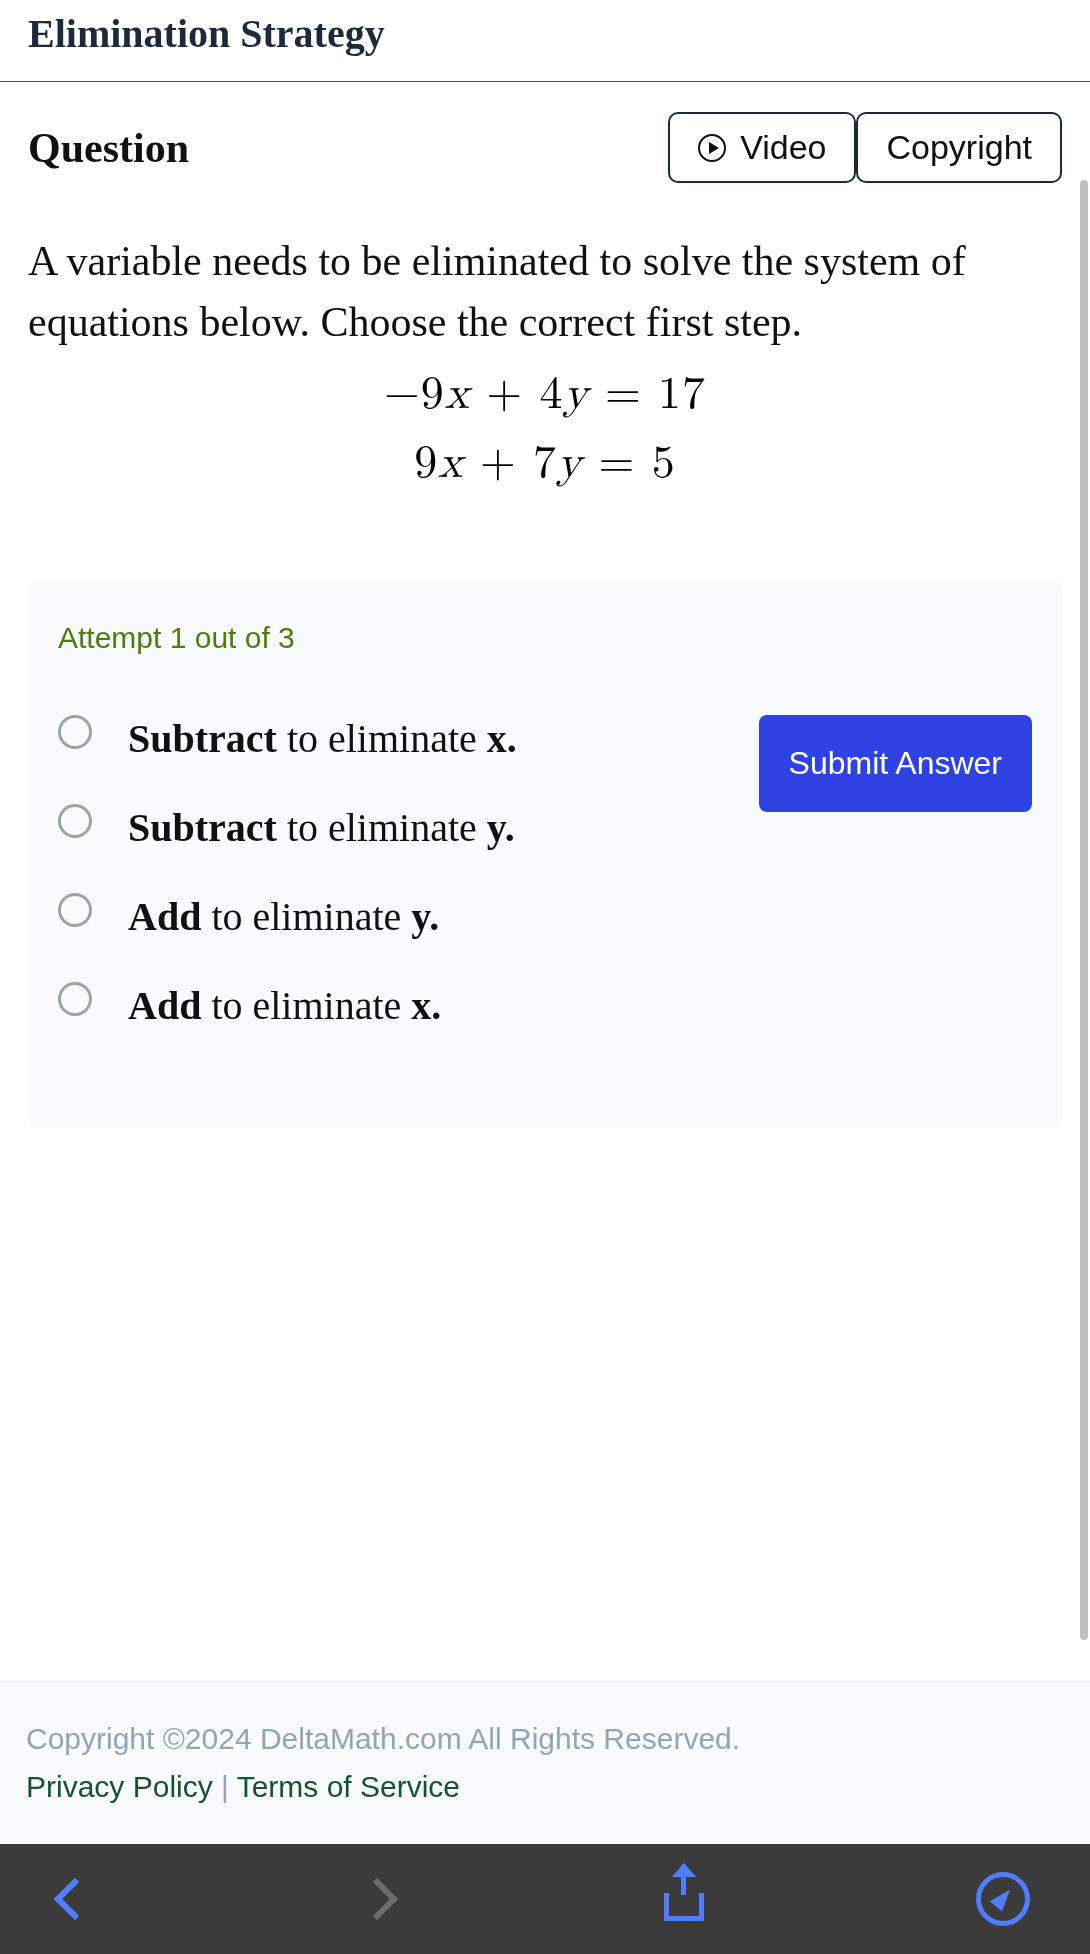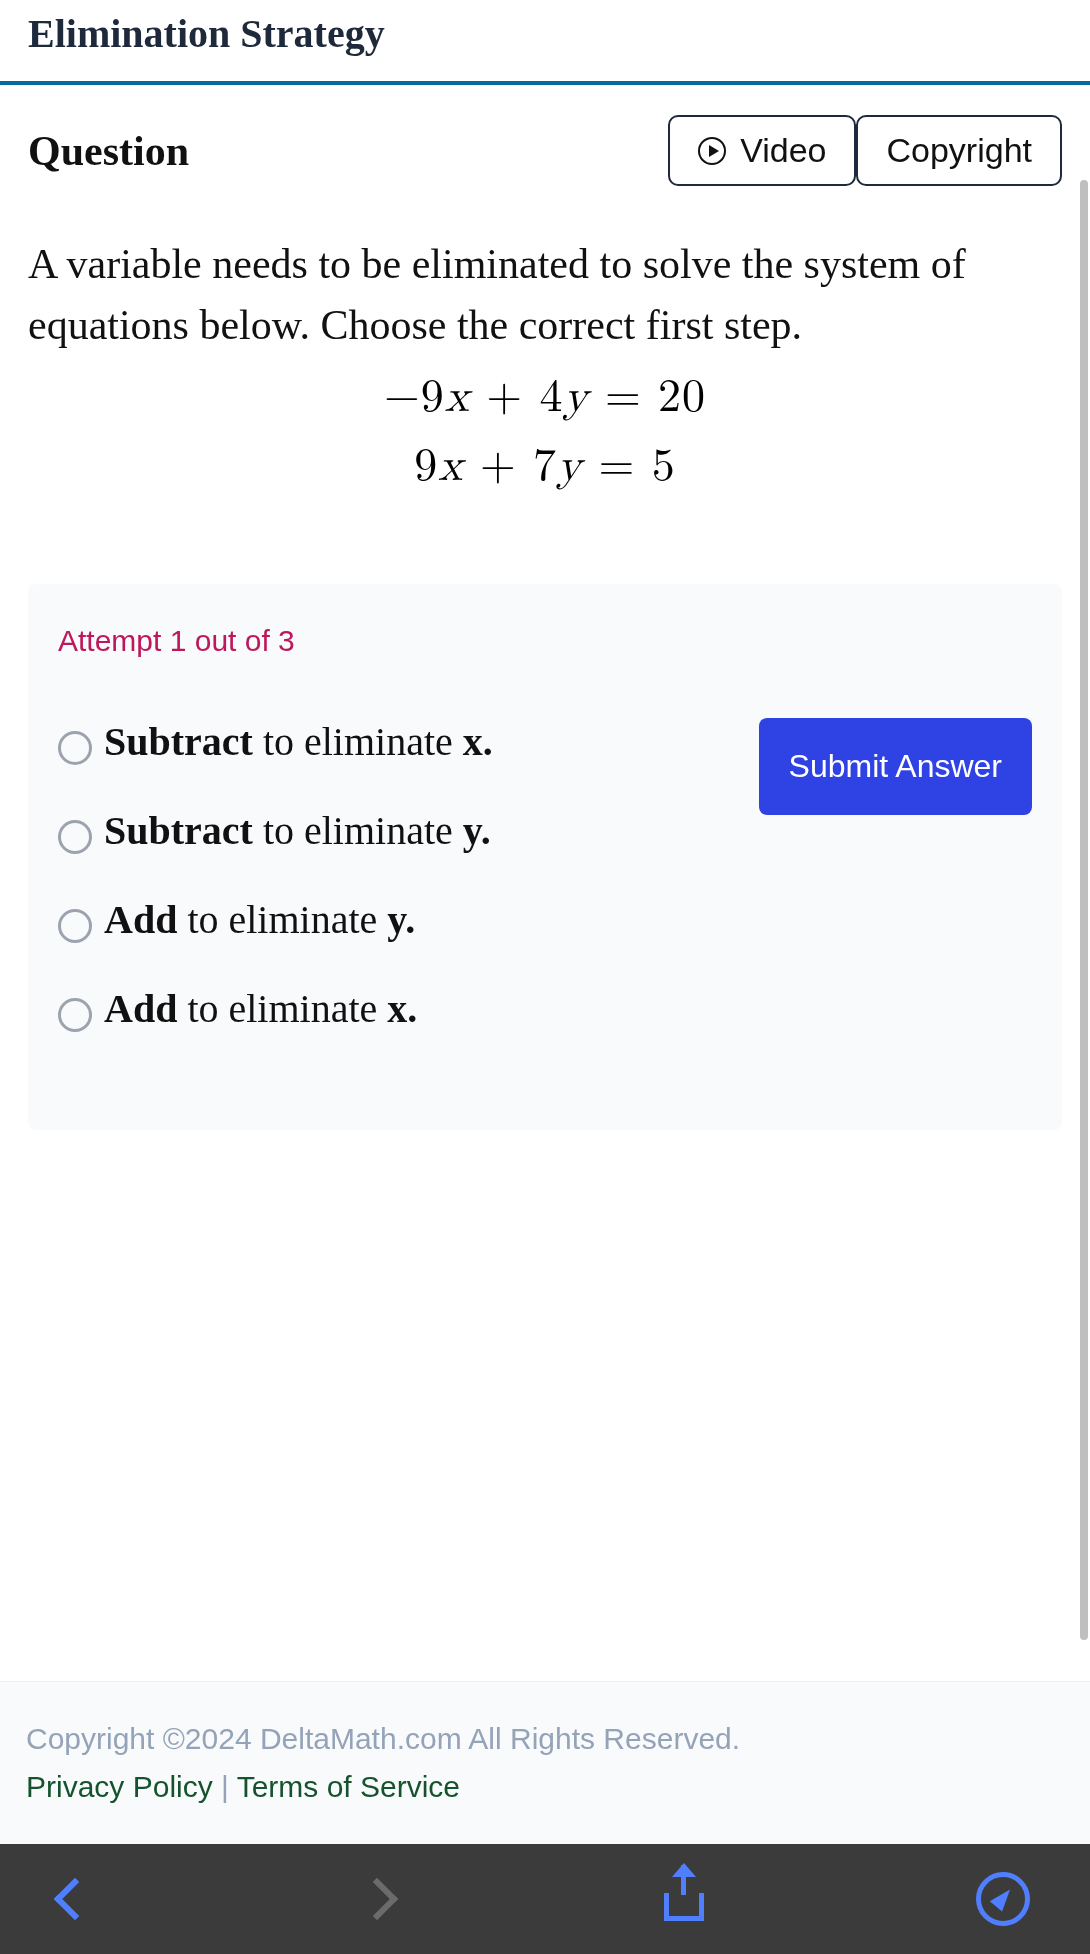--- a/index.html
+++ b/index.html
@@ -5,21 +5,21 @@
   * { box-sizing: border-box; margin: 0; padding: 0; }
   html, body {
     width: 1090px;
     height: 1954px;
     font-family: Georgia, 'Times New Roman', serif;
     background: #fff;
     overflow: hidden;
     position: relative;
   }
   .top-bar {
-    border-bottom: 4px solid #0369a1;
+    border-bottom: 1px solid #0369a1;
     padding: 10px 40px 24px 28px;
   }
   .page-title {
     font-size: 40px;
     font-weight: 700;
     color: #1e293b;
   }
   .content {
     padding: 30px 28px 10px 28px;
     position: relative;
@@ -86,33 +86,33 @@
   }
   .answer-head {
     font-size: 38px;
     font-weight: 700;
     color: #111;
     margin-bottom: 14px;
   }
   .attempt {
     font-family: -apple-system, BlinkMacSystemFont, 'Segoe UI', Arial, sans-serif;
     font-size: 30px;
-    color: #be185d;
+    color: #4d7c0f;
     margin-bottom: 60px;
   }
   .answer-body {
     display: flex;
     gap: 30px;
     align-items: flex-start;
   }
   .options { flex: 1; }
   .option {
     display: flex;
-    align-items: flex-end;
-    gap: 12px;
+    align-items: flex-start;
+    gap: 36px;
     margin-bottom: 42px;
     cursor: pointer;
   }
   .radio {
     width: 34px; height: 34px;
     border: 3px solid #9ca3af;
     border-radius: 50%;
     flex-shrink: 0;
   }
   .option-text {
@@ -240,21 +240,21 @@
       <button class="outline-btn">
         <span>Copyright</span>
       </button>
     </div>
   </div>
 
   <div class="prompt">A variable needs to be eliminated to solve the system of equations below. Choose the correct first step.</div>
 
   <div class="equations">
     <div class="row">
-      <span>−9</span><span class="var">x</span><span> + </span><span>4</span><span class="var">y</span><span> = </span><span>20</span>
+      <span>−9</span><span class="var">x</span><span> + </span><span>4</span><span class="var">y</span><span> = </span><span>17</span>
     </div>
     <div class="row">
       <span>9</span><span class="var">x</span><span> + </span><span>7</span><span class="var">y</span><span> = </span><span>5</span>
     </div>
   </div>
 
   <div class="answer-box">
     <div class="attempt">Attempt 1 out of 3</div>
 
     <div class="answer-body">

